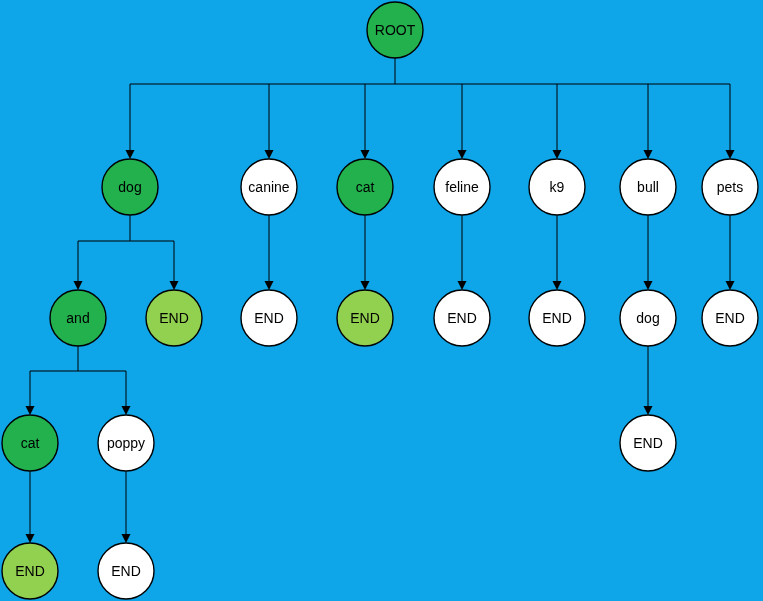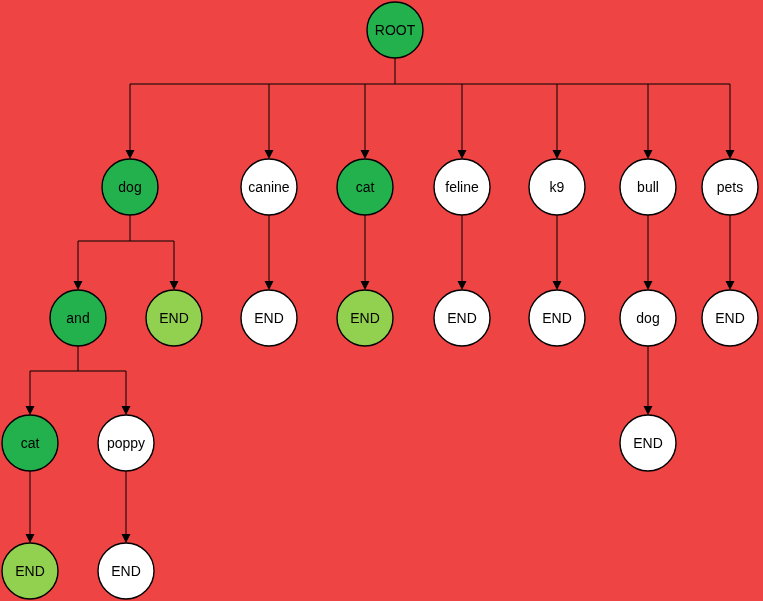--- a/index.html
+++ b/index.html
@@ -5,21 +5,21 @@
   html, body {
     margin: 0;
     padding: 0;
     background: #ffffff;
     font-family: "Liberation Sans", sans-serif;
   }
   #canvas {
     position: relative;
     width: 763px;
     height: 601px;
-    background: #ef4444;
+    background: #0ea5e9;
     overflow: hidden;
   }
   svg text {
     font-family: "Liberation Sans", sans-serif;
     font-size: 14px;
     fill: #000000;
   }
 </style>
 </head>
 <body>

